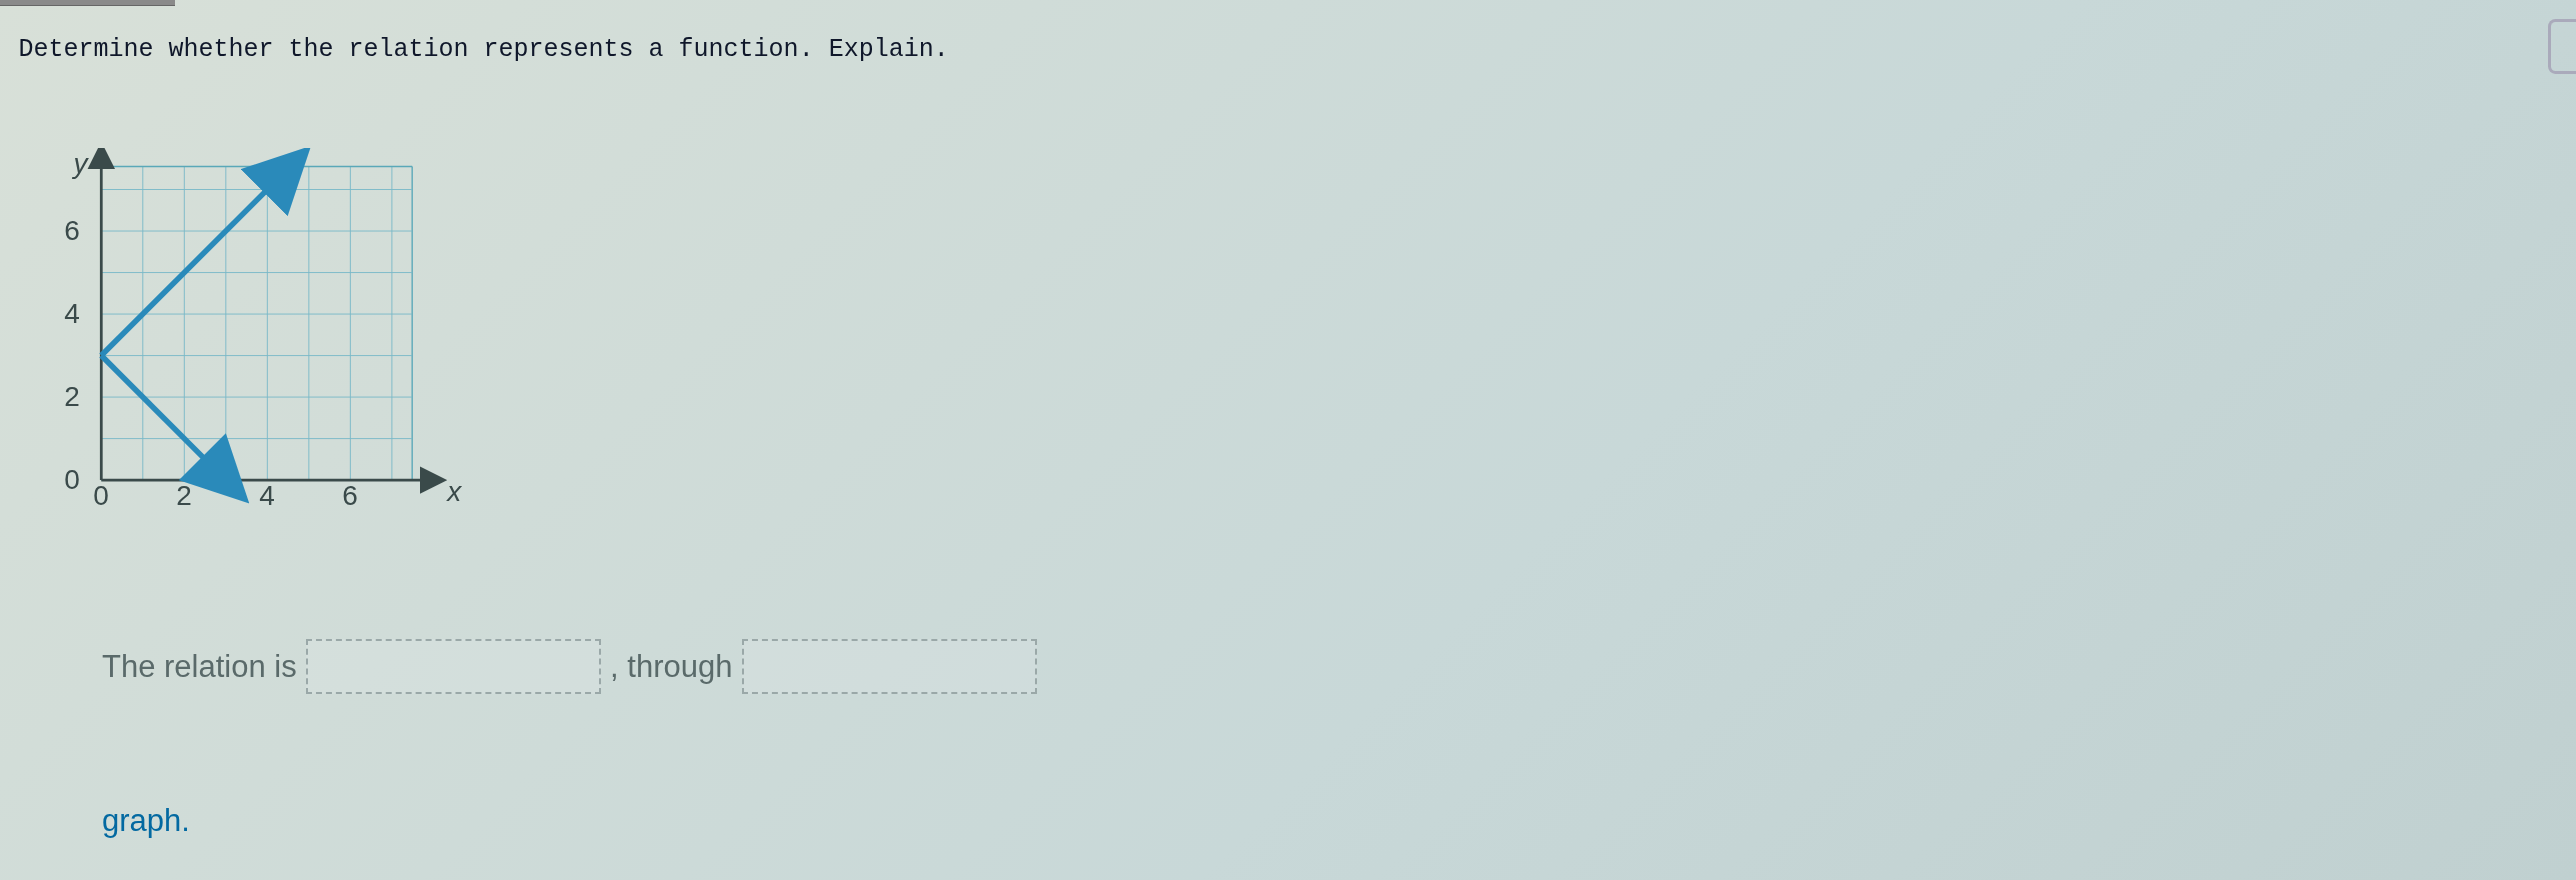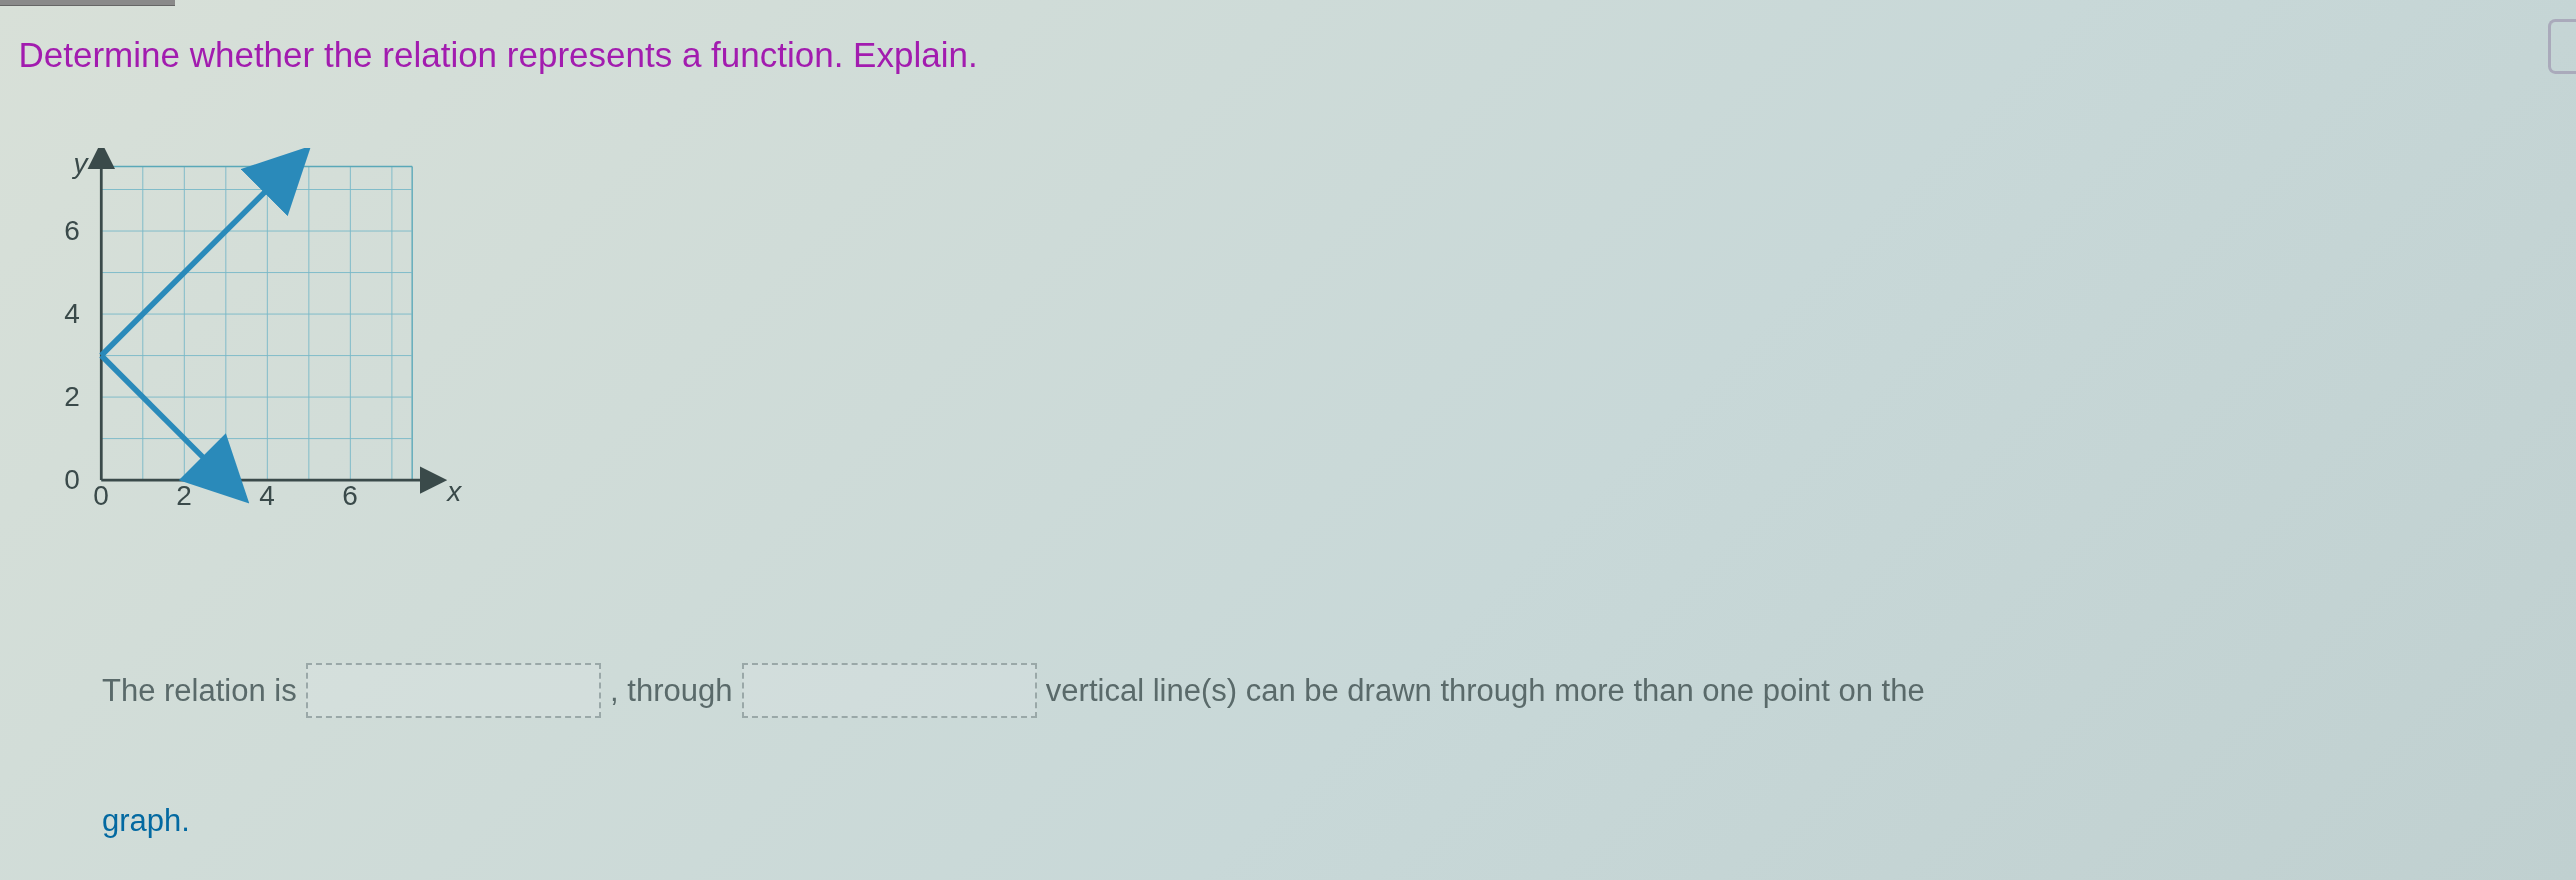--- a/index.html
+++ b/index.html
@@ -21,23 +21,24 @@
       left: 0;
       width: 175px;
       height: 5.5px;
       background: #8a8a8a;
       border-bottom: 1.8px solid #666;
     }
     .question-text {
       position: absolute;
       top: 35px;
       left: 18.5px;
-      font-size: 35px;
-      color: #a21caf;
+      font-size: 25px;
+      color: #0f172a;
       font-weight: 400;
+      font-family: Liberation Mono, monospace;
     }
     .graph-container {
       position: absolute;
       top: 148px;
       left: 55px;
       width: 397px;
       height: 369px;
     }
     .y-label {
       position: absolute;
@@ -64,21 +65,21 @@
     }
     .x-tick {
       position: absolute;
       bottom: 4.6px;
       font-size: 28px;
       color: #3a4a4a;
       transform: translateX(-50%);
     }
     .answer-section {
       position: absolute;
-      top: 663px;
+      top: 639px;
       left: 102px;
       display: flex;
       align-items: center;
       gap: 9.2px;
       font-size: 31px;
       color: #5a6a6a;
     }
     .blank-box {
       display: inline-block;
       width: 295px;
@@ -168,17 +169,16 @@
   <span class="x-tick" style="left:295px;">6</span>
   
   <span class="x-label">x</span>
 </div>
 
 <div class="answer-section">
   <span>The relation is</span>
   <span class="blank-box"></span>
   <span>, through</span>
   <span class="blank-box"></span>
-  <span>vertical line(s) can be drawn through more than one point on the</span>
 </div>
 
 <div class="graph-text">graph.</div>
 
 
 </body></html>

